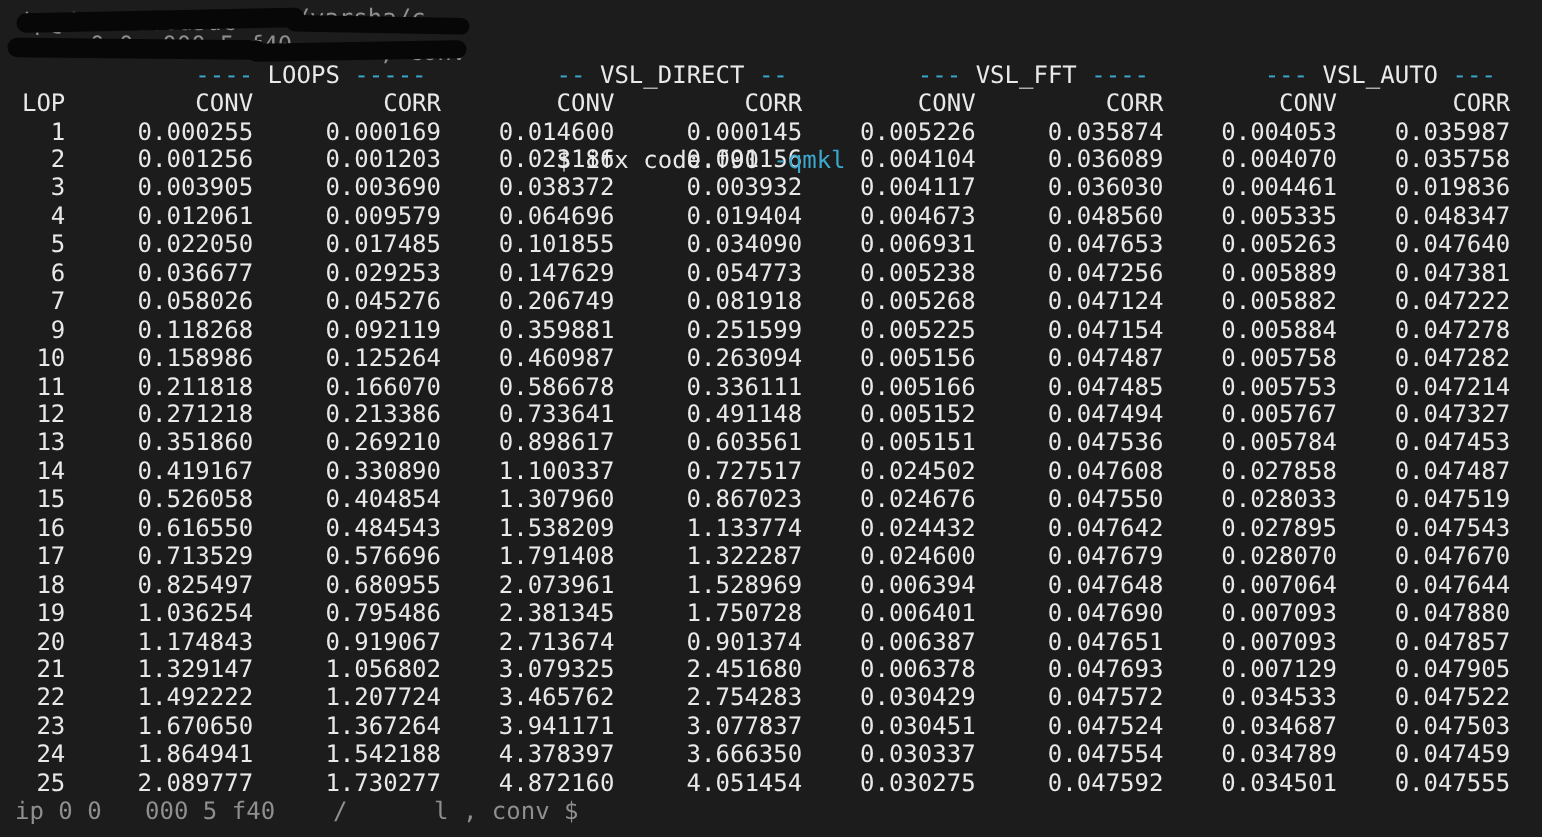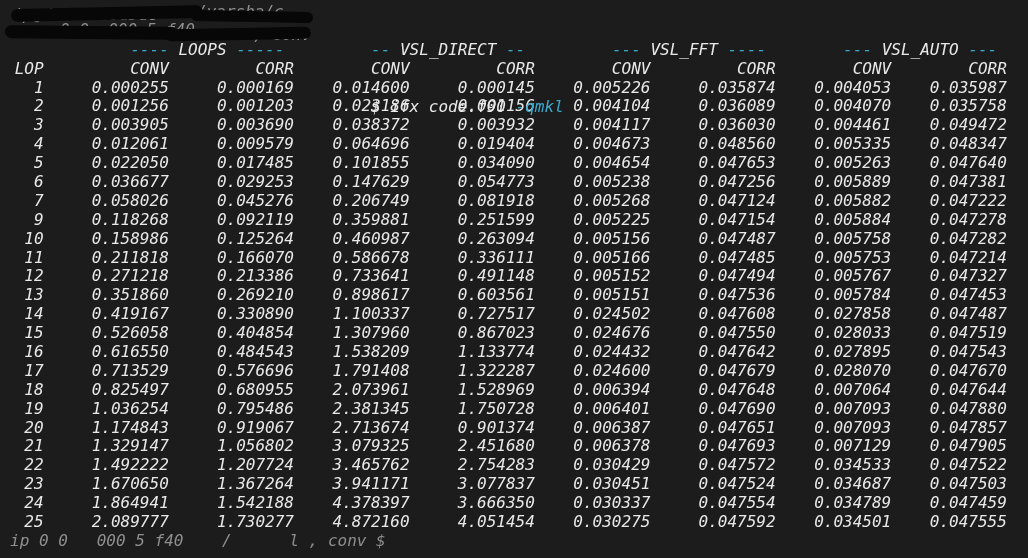--- a/index.html
+++ b/index.html
@@ -9,21 +9,21 @@
     box-sizing:border-box;
     background:#1c1c1c;
     color:#e9e9e9;
     font-family:"DejaVu Sans Mono", monospace;
     font-size:16px;
     line-height:18.9px;
     padding:3px 0 0 5px;
     overflow:hidden;
     cursor:text;
   }
-  .line{white-space:pre;height:18.9px;position:relative;font-style:italic;}
+  .line{white-space:pre;height:18.9px;position:relative;}
   .cyan{color:#3ba9cd;}
   .frag{position:absolute;color:#8f8f8f;z-index:1;white-space:pre;}
   .blob{position:absolute;background:#070707;border-radius:9px;z-index:2;}
   .cmdline{position:relative;z-index:3;margin-top:12px;}
   .dim{color:#8f8f8f;}
 </style>
 </head>
 <body>
 
 <div class="terminal">
@@ -43,23 +43,23 @@
     <span class="blob" style="left:160px;top:6px;width:146px;height:12px;transform:rotate(-1deg)"></span>
   </div>
 
   <div class="line" id="group-header-line">             <span class="cyan">----</span><span> LOOPS </span><span class="cyan">-----</span>         <span class="cyan">--</span><span> VSL_DIRECT </span><span class="cyan">--</span>         <span class="cyan">---</span><span> VSL_FFT </span><span class="cyan">----</span>        <span class="cyan">---</span><span> VSL_AUTO </span><span class="cyan">---</span></div>
 
   <div class="line" id="column-header-line"> LOP         CONV         CORR        CONV         CORR        CONV         CORR        CONV        CORR</div>
 
   <div id="table-body">
       <div class="line">   1     0.000255     0.000169    0.014600     0.000145    0.005226     0.035874    0.004053    0.035987</div>
       <div class="line">   2     0.001256     0.001203    0.023186     0.001156    0.004104     0.036089    0.004070    0.035758</div>
-      <div class="line">   3     0.003905     0.003690    0.038372     0.003932    0.004117     0.036030    0.004461    0.049472</div>
+      <div class="line">   3     0.003905     0.003690    0.038372     0.003932    0.004117     0.036030    0.004461    0.019836</div>
       <div class="line">   4     0.012061     0.009579    0.064696     0.019404    0.004673     0.048560    0.005335    0.048347</div>
-      <div class="line">   5     0.022050     0.017485    0.101855     0.034090    0.004654     0.047653    0.005263    0.047640</div>
+      <div class="line">   5     0.022050     0.017485    0.101855     0.034090    0.006931     0.047653    0.005263    0.047640</div>
       <div class="line">   6     0.036677     0.029253    0.147629     0.054773    0.005238     0.047256    0.005889    0.047381</div>
       <div class="line">   7     0.058026     0.045276    0.206749     0.081918    0.005268     0.047124    0.005882    0.047222</div>
       <div class="line">   9     0.118268     0.092119    0.359881     0.251599    0.005225     0.047154    0.005884    0.047278</div>
       <div class="line">  10     0.158986     0.125264    0.460987     0.263094    0.005156     0.047487    0.005758    0.047282</div>
       <div class="line">  11     0.211818     0.166070    0.586678     0.336111    0.005166     0.047485    0.005753    0.047214</div>
       <div class="line">  12     0.271218     0.213386    0.733641     0.491148    0.005152     0.047494    0.005767    0.047327</div>
       <div class="line">  13     0.351860     0.269210    0.898617     0.603561    0.005151     0.047536    0.005784    0.047453</div>
       <div class="line">  14     0.419167     0.330890    1.100337     0.727517    0.024502     0.047608    0.027858    0.047487</div>
       <div class="line">  15     0.526058     0.404854    1.307960     0.867023    0.024676     0.047550    0.028033    0.047519</div>
       <div class="line">  16     0.616550     0.484543    1.538209     1.133774    0.024432     0.047642    0.027895    0.047543</div>

